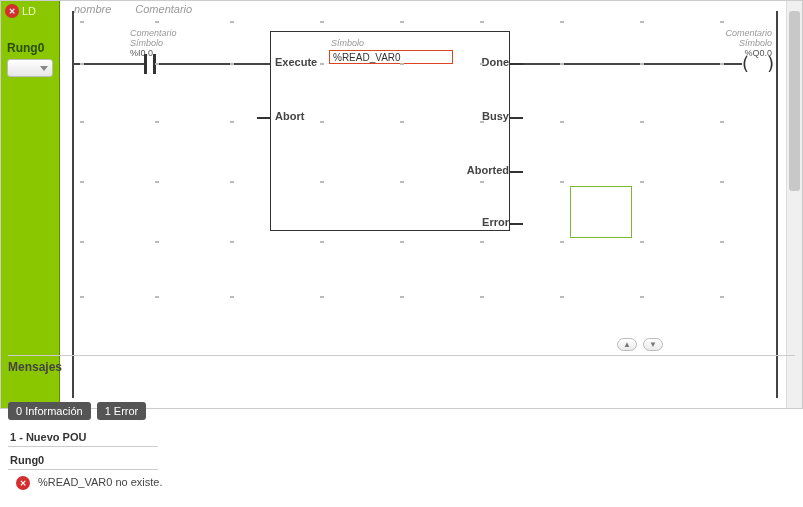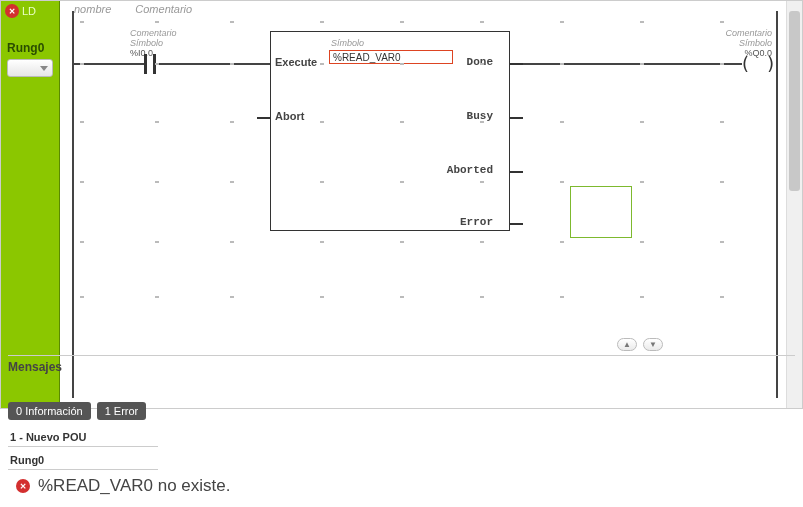--- a/index.html
+++ b/index.html
@@ -151,21 +151,21 @@
     border: 1.5px solid #333;
     background: #fff;
   }
   .fb-port-l, .fb-port-r {
     position: absolute;
     font-size: 11px;
     font-weight: bold;
     color: #444;
   }
   .fb-port-l { left: 4px; }
-  .fb-port-r { right: 16px; text-align: center; font-family: Liberation Mono, monospace; }
+  .fb-port-r { right: 0; text-align: center; }
   .fb-port-line {
     position: absolute;
     width: 14px; height: 1.5px;
     background: #333;
   }
   .fb-sym-label {
     position: absolute;
     top: 6px; left: 60px;
     font-size: 9px;
     font-style: italic;
@@ -248,24 +248,23 @@
     font-weight: bold;
     font-size: 11px;
     color: #333;
     padding: 3px 2px;
     border-bottom: 1px solid #ccc;
     width: 150px;
     margin-bottom: 4px;
   }
   .msg-line {
     display: flex;
-    align-items: center;
     gap: 8px;
     padding: 2px 8px;
-    font-size: 17px;
+    font-size: 11px;
     color: #444;
   }
 </style>
 </head>
 <body>
 
 <div class="editor-area">
 
   <div class="sidebar">
     <div class="sidebar-top">

